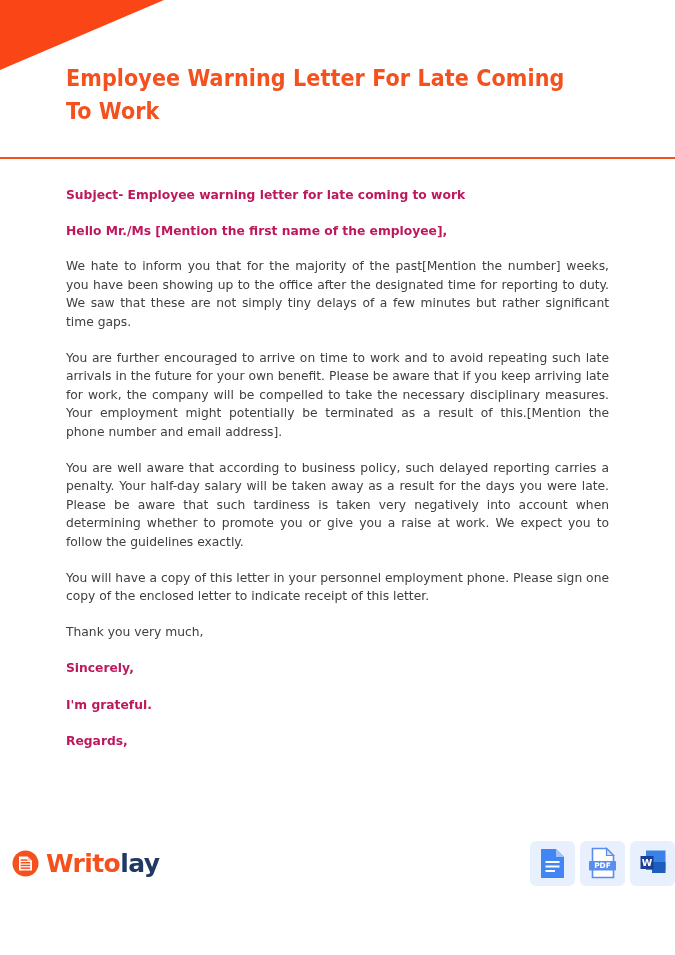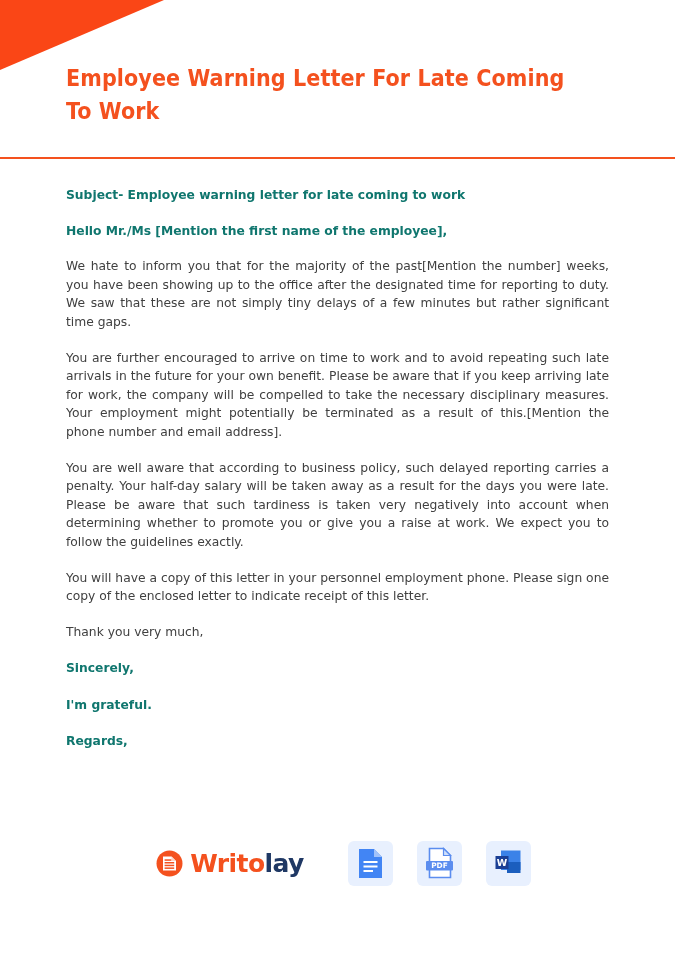--- a/index.html
+++ b/index.html
@@ -78,37 +78,37 @@
     font-size: 12.3px;
     line-height: 18.6px;
     color: #404040;
     text-align: justify;
     font-family: "DejaVu Sans", sans-serif;
   }
 
   .letter-body p.bold {
     font-weight: bold;
     text-align: left;
-    color: #0f766e;
+    color: #be185d;
   }
 
   .letter-body p.sig {
     margin-bottom: 18px;
   }
 
   
   .footer {
     position: absolute;
     left: 12px;
     right: 0;
     top: 832px;
     height: 62px;
     display: flex;
     align-items: center;
-    justify-content: center;
+    justify-content: space-between;
     gap: 0;
   }
 
   .brand {
     display: flex;
     align-items: center;
     gap: 7px;
     margin-right: 44px;
   }
 
@@ -125,21 +125,21 @@
     font-weight: bold;
     letter-spacing: -0.6px;
     line-height: 1;
   }
   .brand-text .t1 { color: #F4511E; }
   .brand-text .t2 { color: #1F3864; }
 
   .file-buttons {
     display: flex;
     align-items: center;
-    gap: 24px;
+    gap: 5px;
   }
 
   .file-btn {
     width: 45px;
     height: 45px;
     border-radius: 6px;
     background: #E8F0FE;
     display: flex;
     align-items: center;
     justify-content: center;

